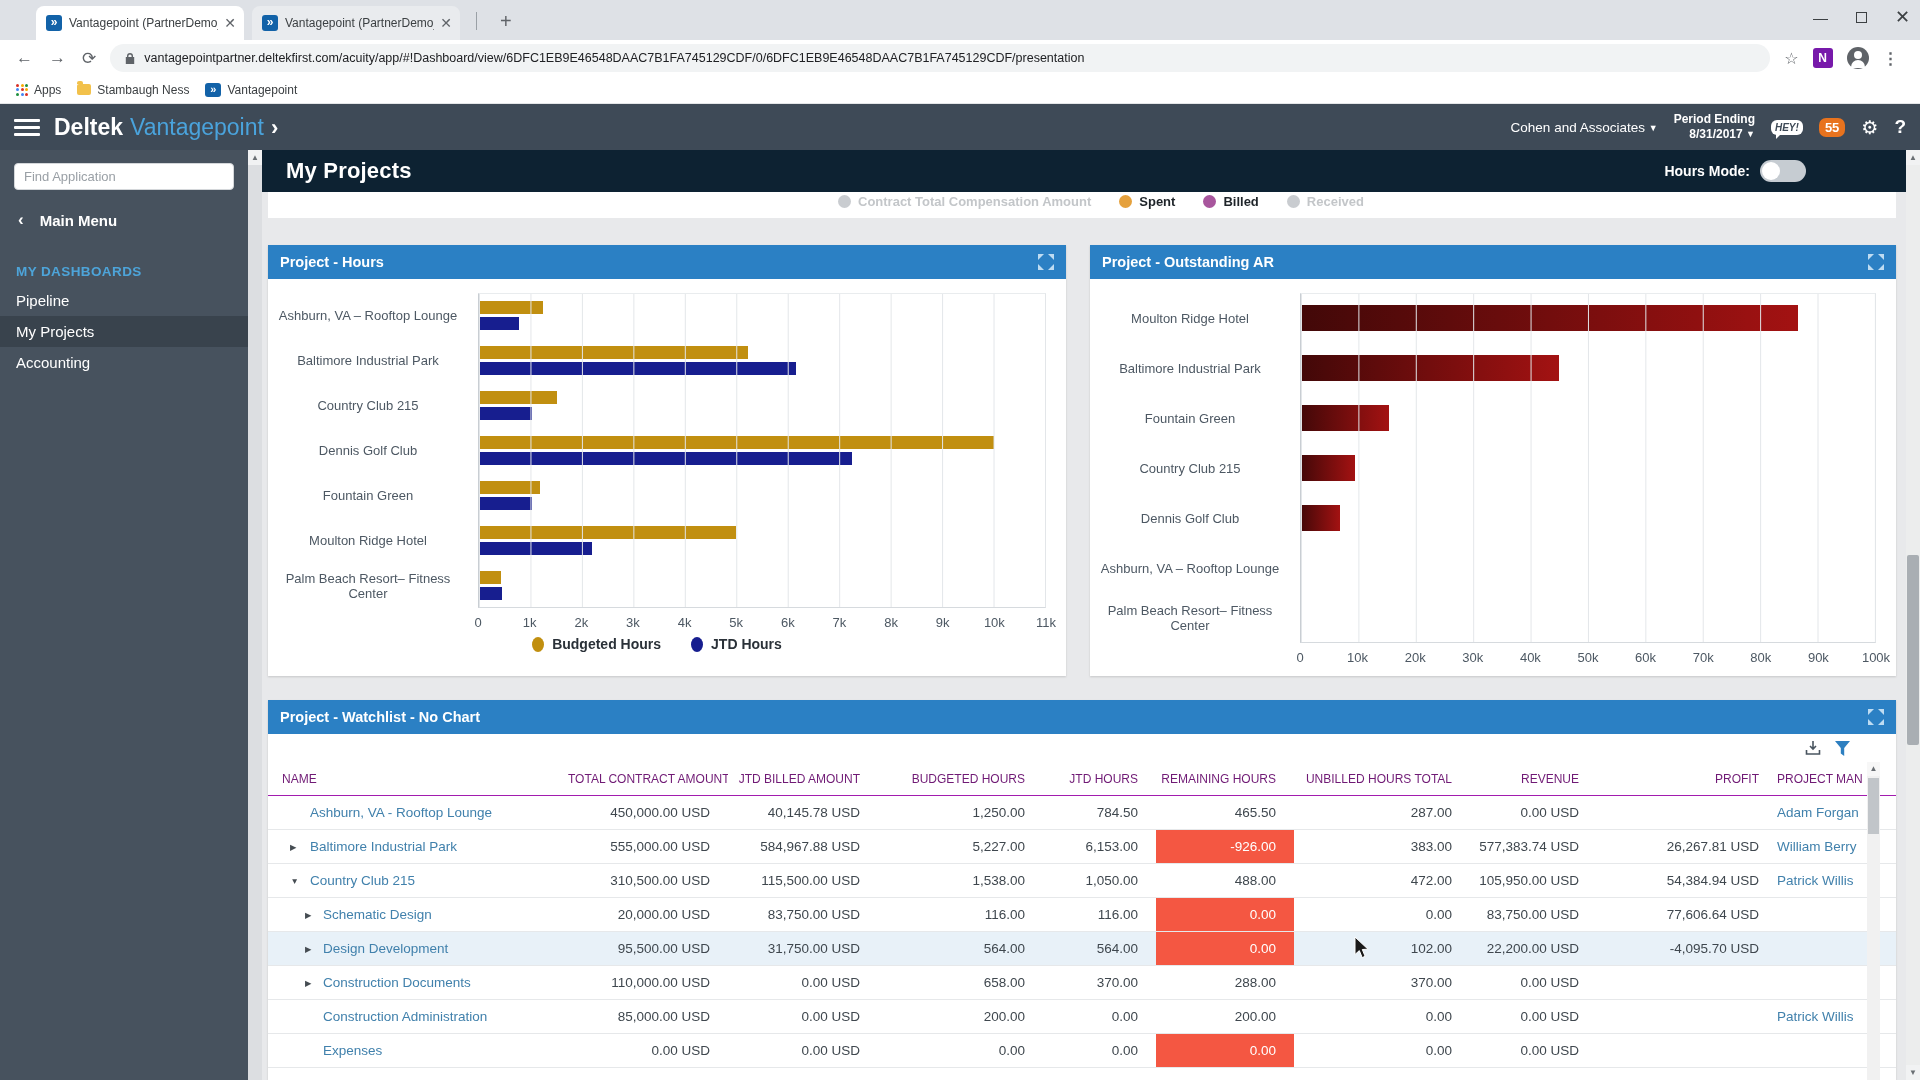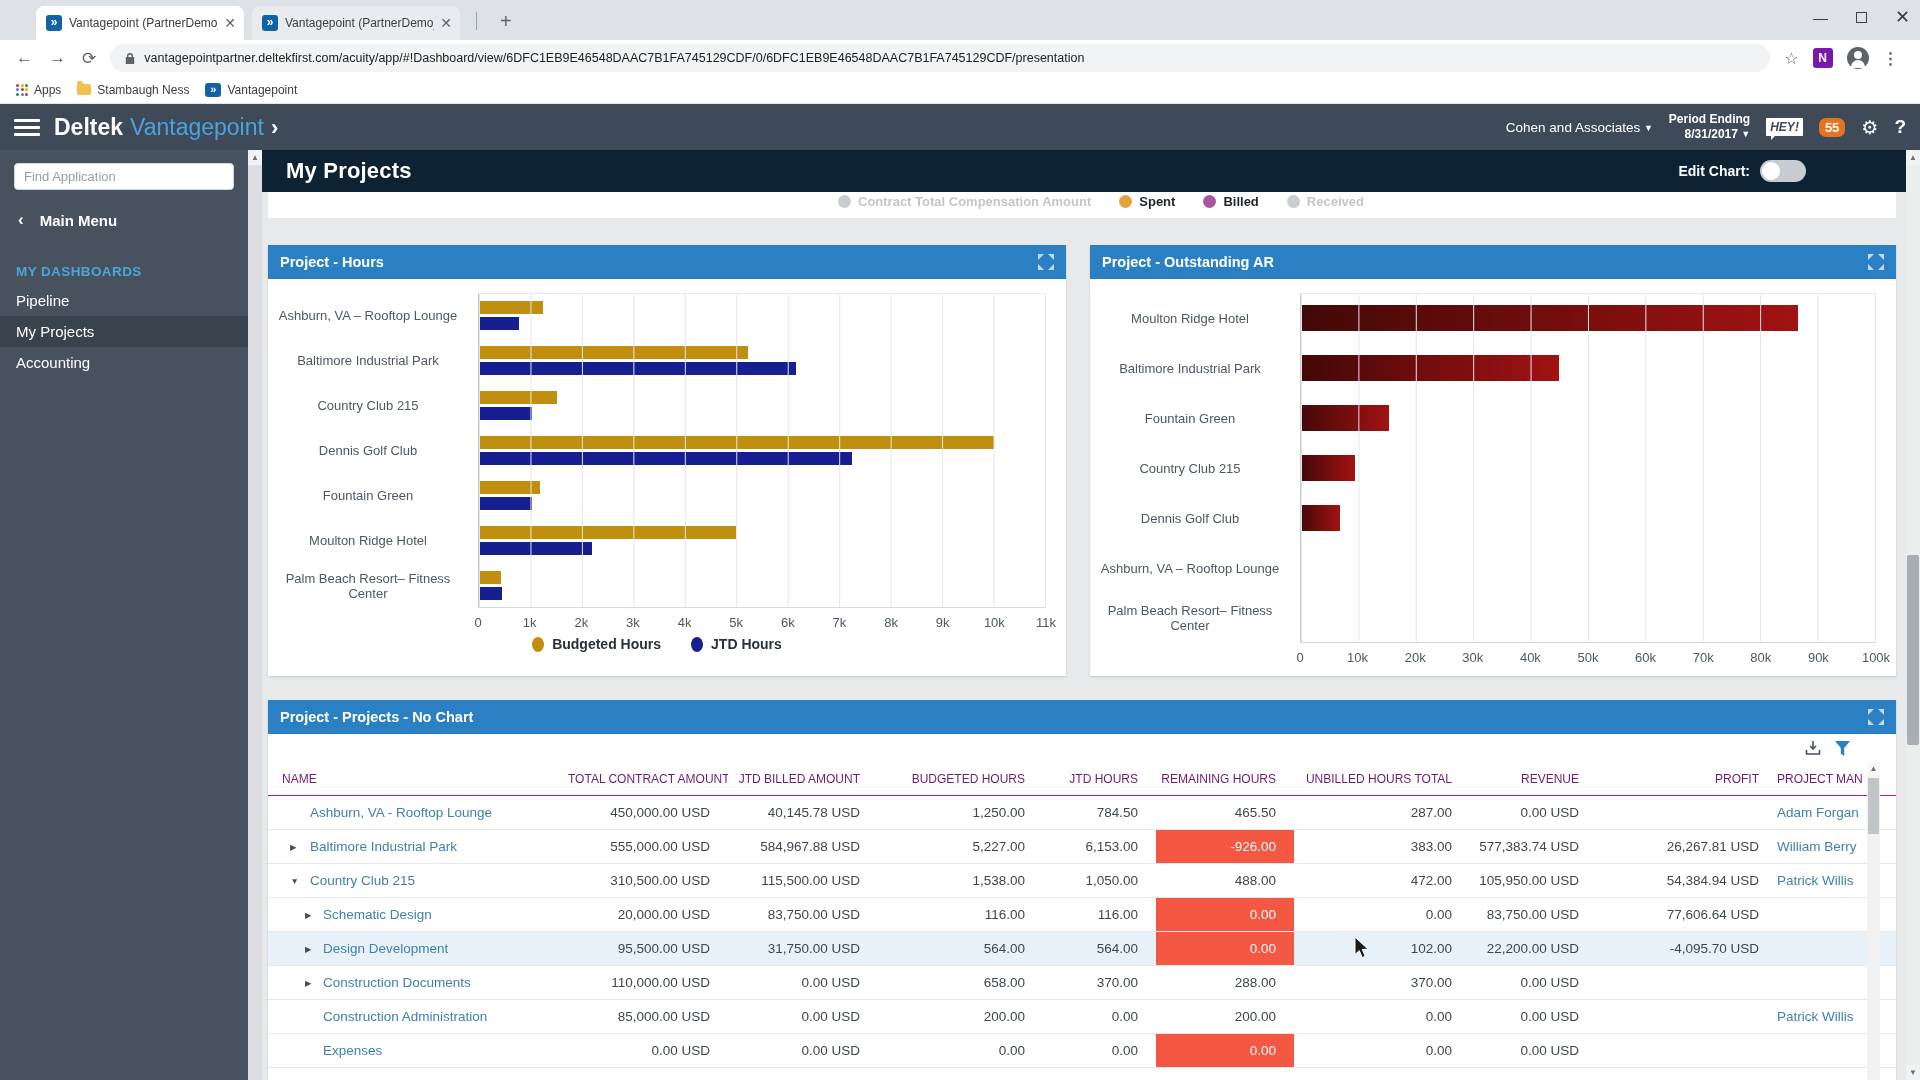--- a/index.html
+++ b/index.html
@@ -38,21 +38,21 @@
   .hamburger { margin-left:14px; width:26px; }
   .hamburger i { display:block; height:3px; background:#fff; margin:4px 0; border-radius:1px; }
   .brand { margin-left:14px; font-size:23px; display:flex; align-items:baseline; gap:7px; }
   .brand .b1 { font-weight:bold; color:#fff; }
   .brand .b2 { color:#4aa3dc; }
   .brand .b3 { color:#fff; font-weight:bold; font-size:22px; }
   .hright { position:absolute; right:14px; display:flex; align-items:center; gap:16px; }
   .company { font-size:13.5px; }
   .caret { font-size:9px; position:relative; top:-1px; }
   .period { text-align:right; font-size:12px; font-weight:bold; line-height:15px; }
-  .heyicon { background:#fff; color:#3e4a57; border-radius:1px; padding:2px 4px; font-size:12px; font-weight:bold; font-style:italic; position:relative; }
+  .heyicon { background:#fff; color:#3e4a57; border-radius:6px; padding:2px 4px; font-size:10px; font-weight:bold; font-style:italic; position:relative; }
   .heyicon:after { content:""; position:absolute; left:5px; bottom:-4px; border:4px solid transparent; border-top-color:#fff; border-left-color:#fff; }
   .badge { background:#e8731e; color:#fff; font-weight:bold; font-size:13px; border-radius:7px; padding:2px 6px; }
   .gear { font-size:19px; }
   .help { font-size:19px; font-weight:bold; }
 
   
   .sidebar { position:absolute; left:0; top:150px; width:248px; height:930px; background:#47525e; }
   .findapp { margin:13px 14px 0 14px; width:220px; height:27px; background:#fff; border:1px solid #d4d7da; border-radius:4px; font-size:13px; padding:0 9px; color:#333; font-family:"Liberation Sans",sans-serif;}
   .findapp::placeholder { color:#9aa0a6; }
   .mainmenu { display:flex; align-items:center; margin:20px 0 0 18px; color:#fff; font-size:15px; font-weight:bold; gap:16px; }
@@ -237,21 +237,21 @@
 </div>
 <div class="vstrip right">
   <span class="sb-btn" style="left:0;top:0;">▲</span>
   <span class="sb-btn" style="left:0;bottom:0;">▼</span>
   <span class="sb-thumb" style="top:405px;height:190px;"></span>
 </div>
 
 <div class="titlebar">
   <span class="t">My Projects</span>
   <div class="editmode">
-    <span>Edit Chart:</span>
+    <span>Hours Mode:</span>
     <span class="toggle">
         <span class="knob"></span>
       </span>
   </div>
 </div>
 
 <div class="legendstrip">
   <div class="legendrow">
       <span class="lgi disabled">
         <span class="dot" style="background: rgb(201, 204, 208);"></span>
@@ -429,21 +429,21 @@
         <span class="tick" style="left: 70%;">70k</span>
         <span class="tick" style="left: 80%;">80k</span>
         <span class="tick" style="left: 90%;">90k</span>
         <span class="tick" style="left: 100%;">100k</span>
       </div>
     </div>
 </div>
 
 <div class="panel p-watch">
   <div class="panelhdr">
-    <span>Project - Projects - No Chart</span>
+    <span>Project - Watchlist - No Chart</span>
     <svg class="expand" width="16" height="16" viewBox="0 0 16 16">
       <g fill="#cfe6f7">
           <path d="M0 0h6L0 6z"></path>
           <path d="M16 0v6l-6-6z"></path>
           <path d="M0 16v-6l6 6z"></path>
           <path d="M16 16h-6l6-6z"></path>
         </g>
     </svg>
   </div>
   <div class="wtoolbar">

